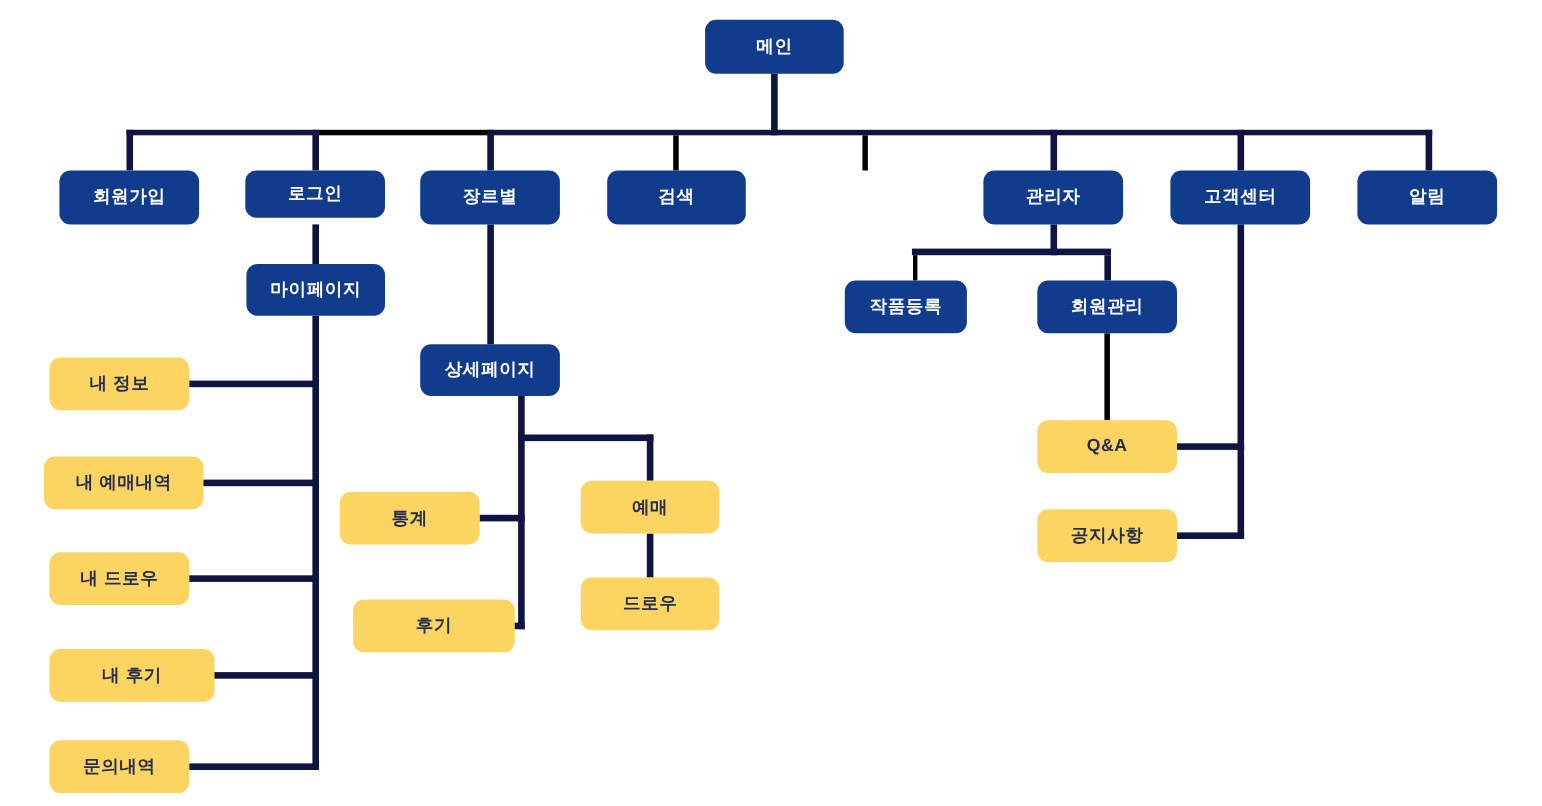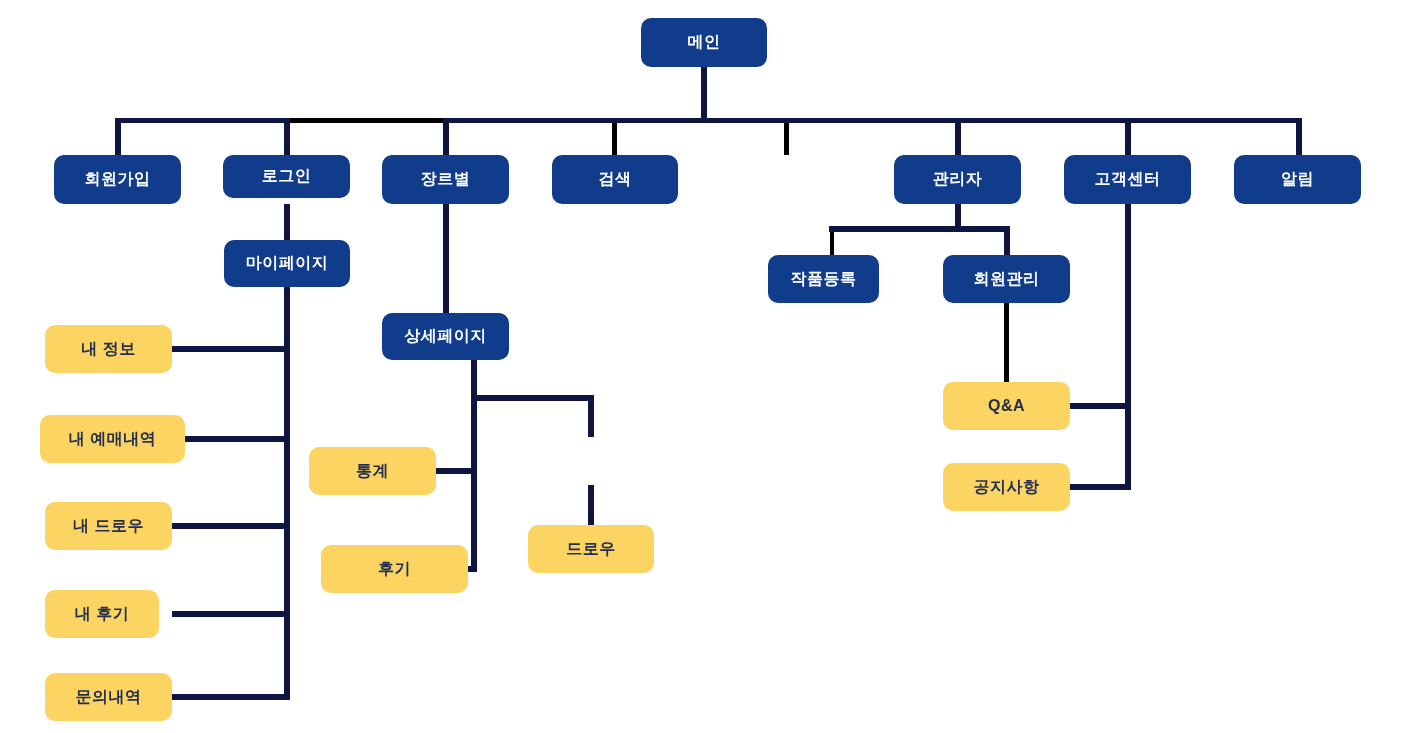--- a/index.html
+++ b/index.html
@@ -93,25 +93,26 @@
   <div class="node" style="left:894px;top:155px;width:127px;height:49px">관리자</div>
   <div class="node" style="left:1064px;top:155px;width:127px;height:49px">고객센터</div>
   <div class="node" style="left:1234px;top:155px;width:127px;height:49px">알림</div>
 
   <div class="node" style="left:224px;top:240px;width:126px;height:47px">마이페이지</div>
   <div class="node" style="left:382px;top:313px;width:127px;height:47px">상세페이지</div>
 
   <div class="node accent" style="left:45px;top:325px;width:127px;height:48px">내 정보</div>
   <div class="node accent" style="left:40px;top:415px;width:145px;height:48px">내 예매내역</div>
   <div class="node accent" style="left:45px;top:502px;width:127px;height:48px">내 드로우</div>
-  <div class="node accent" style="left:45px;top:590px;width:114px;height:48px">내 후기</div>
+  <div class="node accent" style="left:45px;top:590px;width:150px;height:48px">내 후기</div>
   <div class="node accent" style="left:45px;top:673px;width:127px;height:48px">문의내역</div>
 
   <div class="node accent" style="left:309px;top:447px;width:127px;height:48px">통계</div>
   <div class="node accent" style="left:321px;top:545px;width:147px;height:48px">후기</div>
+  <div class="node accent" style="left:528px;top:437px;width:126px;height:48px">예매</div>
   <div class="node accent" style="left:528px;top:525px;width:126px;height:48px">드로우</div>
 
   <div class="node" style="left:768px;top:255px;width:111px;height:48px">작품등록</div>
   <div class="node" style="left:943px;top:255px;width:127px;height:48px">회원관리</div>
 
   <div class="node accent" style="left:943px;top:382px;width:127px;height:48px">Q&amp;A</div>
   <div class="node accent" style="left:943px;top:463px;width:127px;height:48px">공지사항</div>
 
 </div>
 

